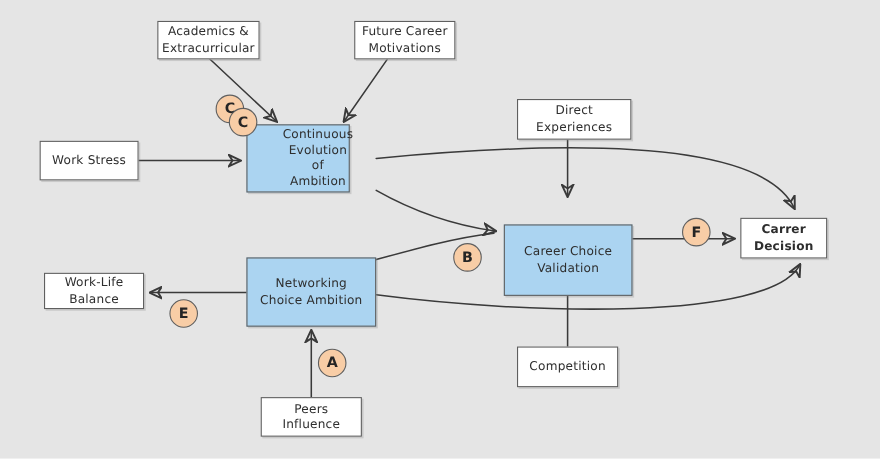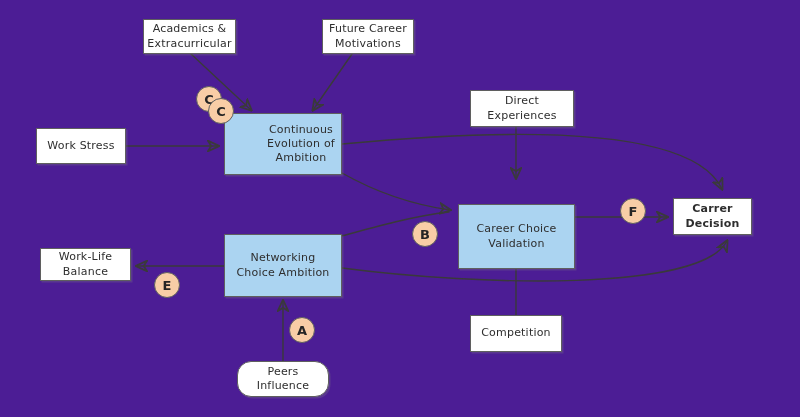--- a/index.html
+++ b/index.html
@@ -1,17 +1,17 @@
 <!DOCTYPE html>
 <html style="--node-fill: #ffffff; --node-fill-highlight: #abd4f1; --node-border: #5f5f5f; --badge-fill: #f8cda6; --badge-border: #5f5f5f; --arrow: #3a3a3a; --text: #2e2e2e;"><head>
 <meta charset="utf-8">
 <style>
   html,body { margin:0; padding:0; background:#ffffff; }
   .stage {
-    position:relative; width:800px; height:417px; background:#4c1d95;
+    position:relative; width:800px; height:417px; background:#e5e5e5;
     font-family:"DejaVu Sans","Liberation Sans",sans-serif; overflow:hidden;
   }
   .edges { position:absolute; left:0; top:0; width:800px; height:417px; z-index:1; }
   .edges path { fill:none; stroke:var(--arrow,#3a3a3a); stroke-width:1.4; stroke-linecap:round; }
   .node {
     position:absolute; z-index:2; box-sizing:border-box;
     display:flex; align-items:center; justify-content:center; text-align:center;
     background:var(--node-fill,#ffffff);
     border:1.7px solid var(--node-border,#5f5f5f);
     box-shadow:1.5px 1.5px 0 rgba(130,130,130,0.28);
@@ -59,21 +59,21 @@
     <span class="lbl">Academics &amp;
 Extracurricular</span>
   </div>
   <div class="node" style="left:322px; top:19px;  width:92px;  height:35px;">
     <span class="lbl">Future Career
 Motivations</span>
   </div>
   <div class="node" style="left:36px;  top:128px; width:90px;  height:36px;">
     <span class="lbl">Work Stress</span>
   </div>
-  <div class="node hl" style="left:224px; top:113px; width:118px; height:62px;padding-left:36px;">
+  <div class="node hl" style="left:224px; top:113px; width:94px; height:62px;padding-left:36px;">
     <span class="lbl">Continuous
 Evolution of
 Ambition</span>
   </div>
   <div class="node" style="left:470px; top:90px;  width:104px;  height:37px;">
     <span class="lbl">Direct
 Experiences</span>
   </div>
   <div class="node hl" style="left:458px; top:184px; width:117px; height:65px;margin-top:20px;">
     <span class="lbl">Career Choice
@@ -87,21 +87,21 @@
     <span class="lbl">Work-Life
 Balance</span>
   </div>
   <div class="node hl" style="left:224px; top:234px; width:118px; height:63px;">
     <span class="lbl">Networking
 Choice Ambition</span>
   </div>
   <div class="node" style="left:470px; top:315px; width:92px;  height:37px;">
     <span class="lbl">Competition</span>
   </div>
-  <div class="node" style="left:237px; top:361px; width:92px;  height:36px;border-radius:14px;">
+  <div class="node" style="left:237px; top:361px; width:92px;  height:36px;">
     <span class="lbl">Peers
 Influence</span>
   </div>
 
   <div class="badge" style="left:196px; top:86px;">C</div>
   <div class="badge" style="left:208px; top:98px;">C</div>
   <div class="badge" style="left:412px; top:221px;">B</div>
   <div class="badge" style="left:620px; top:198px;">F</div>
   <div class="badge" style="left:154px; top:272px;">E</div>
   <div class="badge" style="left:289px; top:317px;">A</div>

